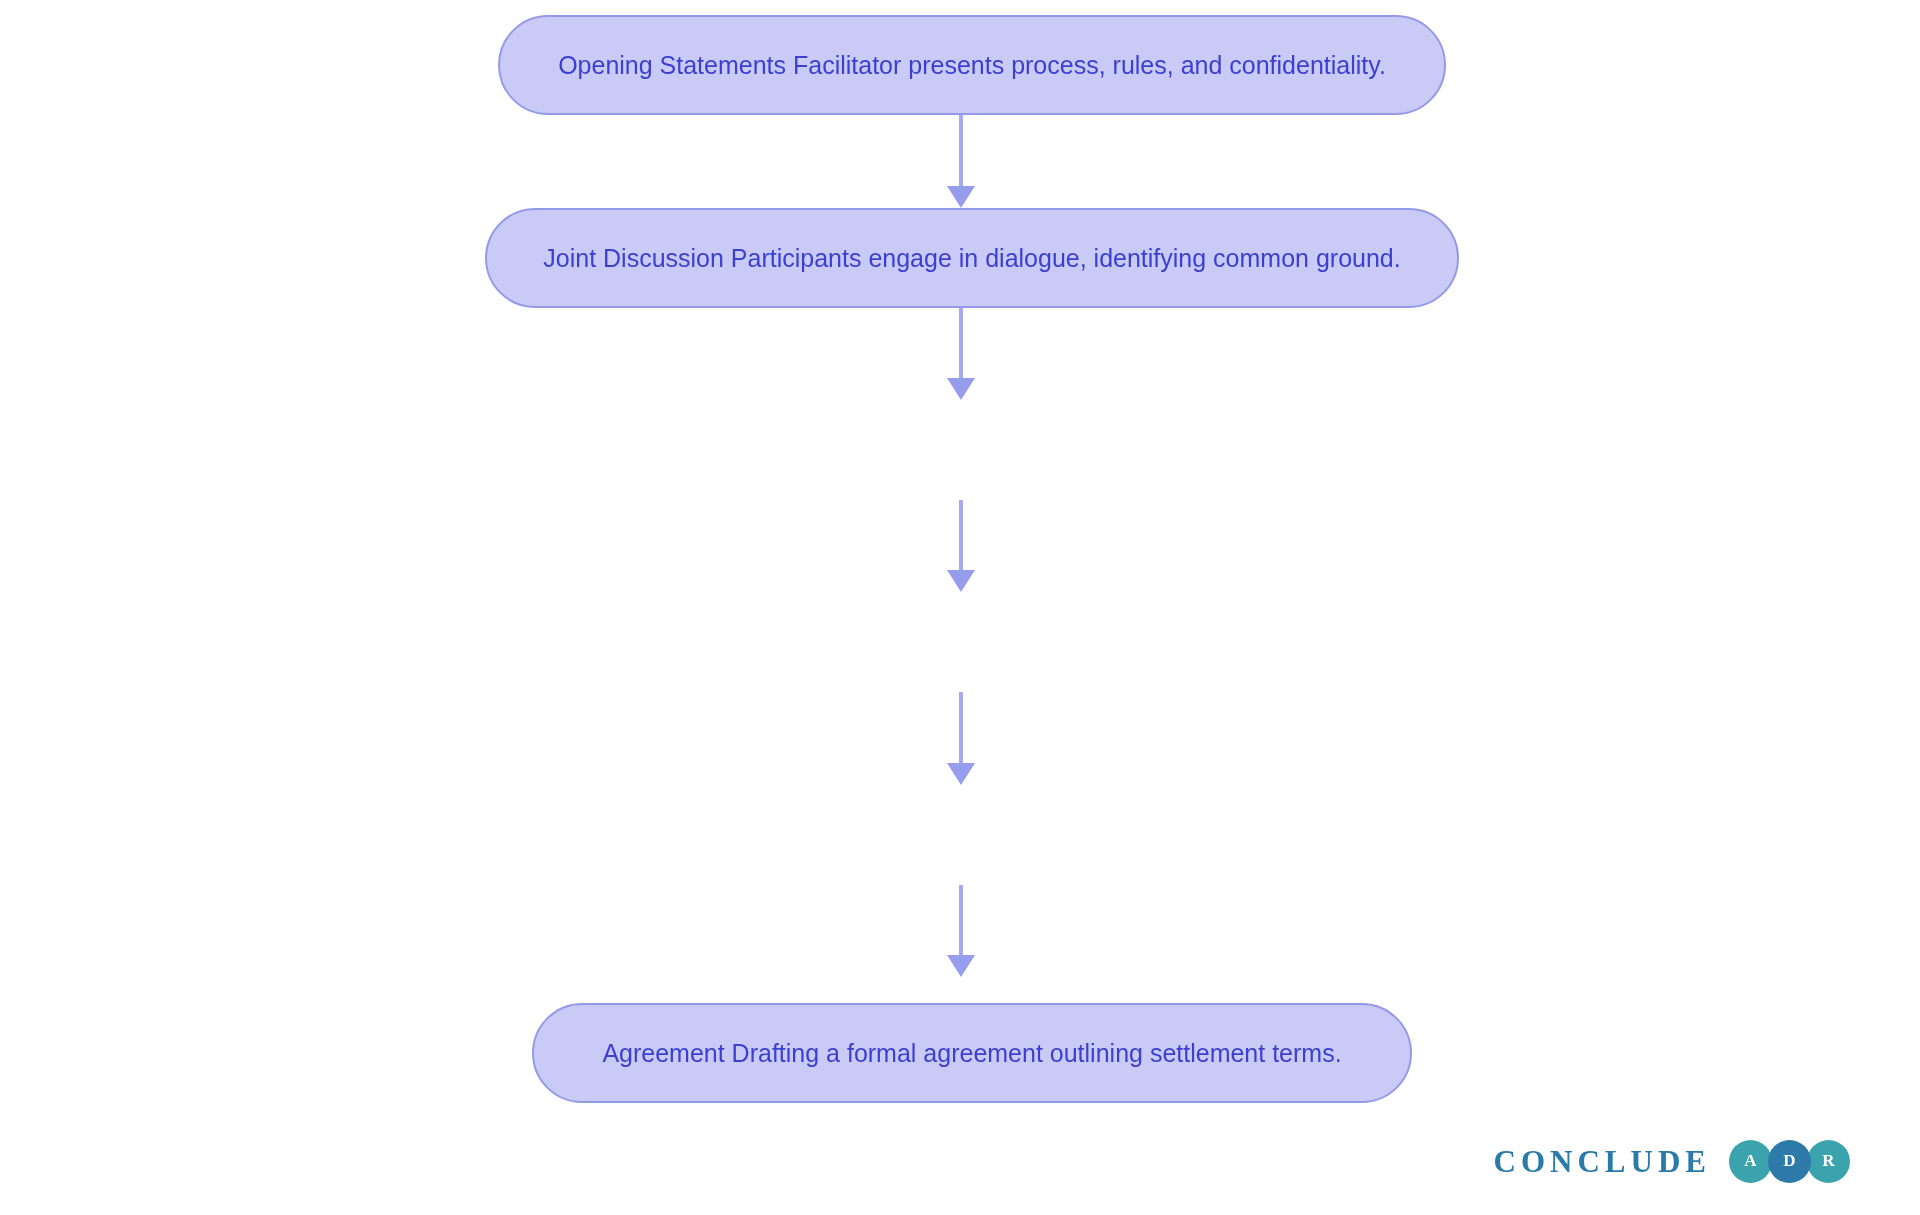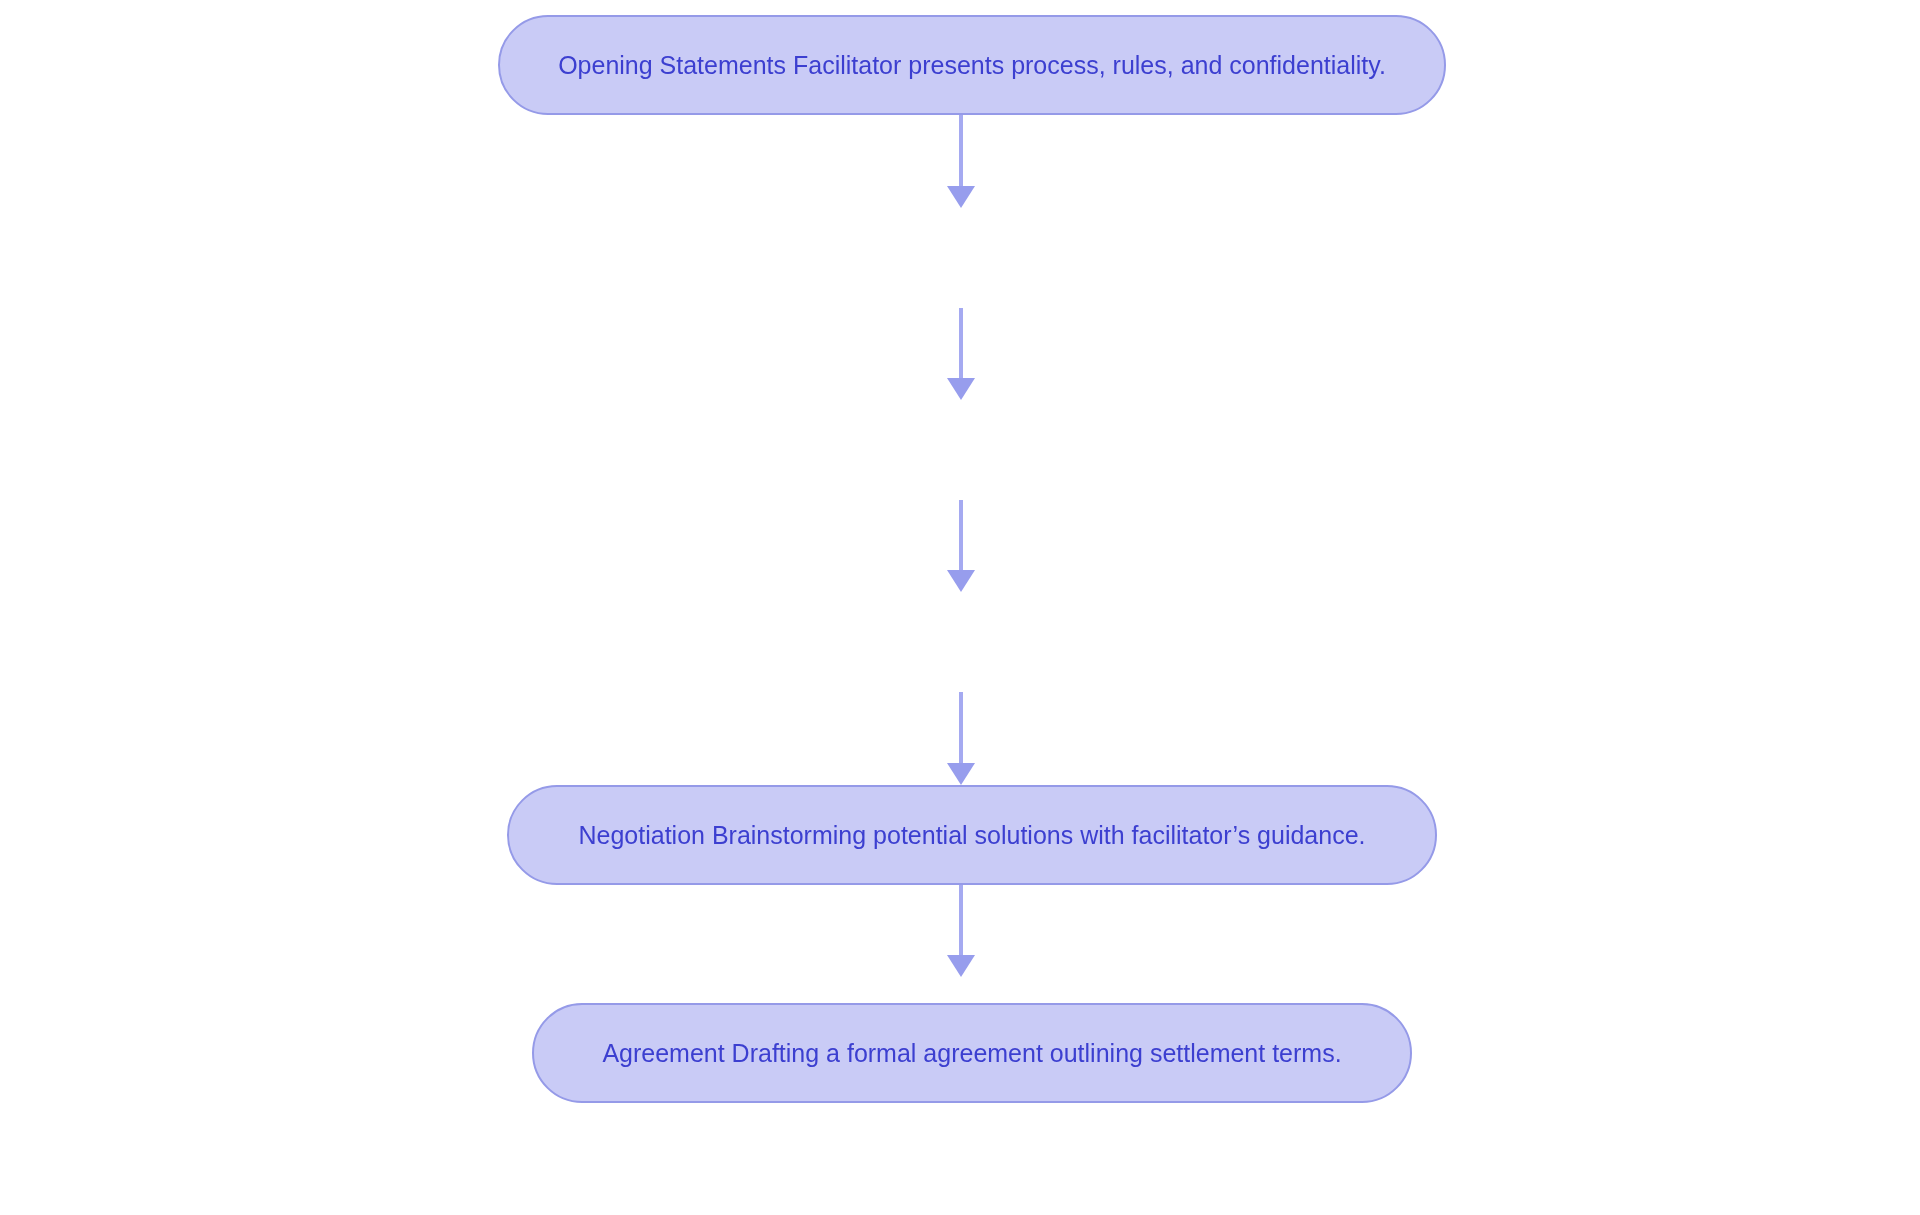--- a/index.html
+++ b/index.html
@@ -113,45 +113,53 @@
 
   <div class="flow-node node-1">
     <span>Opening Statements Facilitator presents process, rules, and confidentiality.</span>
   </div>
 
   <div class="arrow arrow-1">
     <div class="shaft"></div>
     <div class="head"></div>
   </div>
 
+  <div class="flow-node node-2">
+    <span>Joint Discussion Participants engage in dialogue, identifying common ground.</span>
+  </div>
 
   <div class="arrow arrow-2">
     <div class="shaft"></div>
     <div class="head"></div>
   </div>
 
 
   <div class="arrow arrow-3">
     <div class="shaft"></div>
     <div class="head"></div>
   </div>
 
 
   <div class="arrow arrow-4">
     <div class="shaft"></div>
     <div class="head"></div>
   </div>
 
-  <div class="flow-node node-5">
-    <span>Negotiation Brainstorming potential solutions with facilitator’s guidance.</span>
-  </div>
 
   <div class="arrow arrow-5">
     <div class="shaft"></div>
     <div class="head"></div>
   </div>
 
   <div class="flow-node node-6">
     <span>Agreement Drafting a formal agreement outlining settlement terms.</span>
   </div>
 
+  <div class="brand">
+    <span class="wordmark">CONCLUDE</span>
+    <span class="badges">
+      <span class="badge" style="background: rgb(59, 163, 174);">A</span>
+      <span class="badge mid" style="background: rgb(45, 121, 167);">D</span>
+      <span class="badge" style="background: rgb(59, 163, 174);">R</span>
+    </span>
+  </div>
 
 </div>
 
 </body></html>

